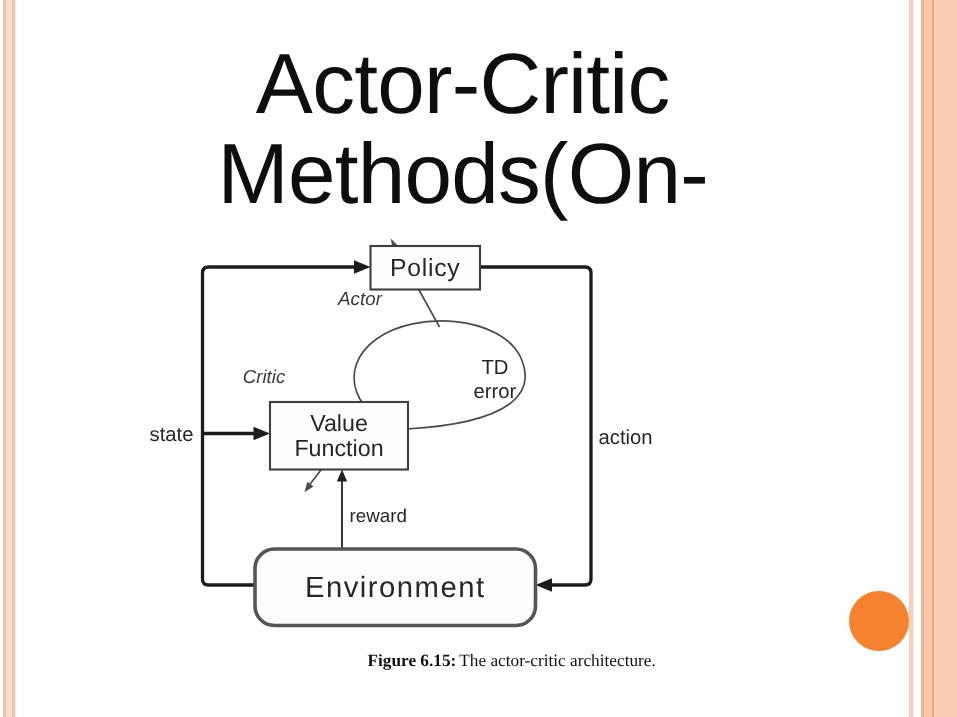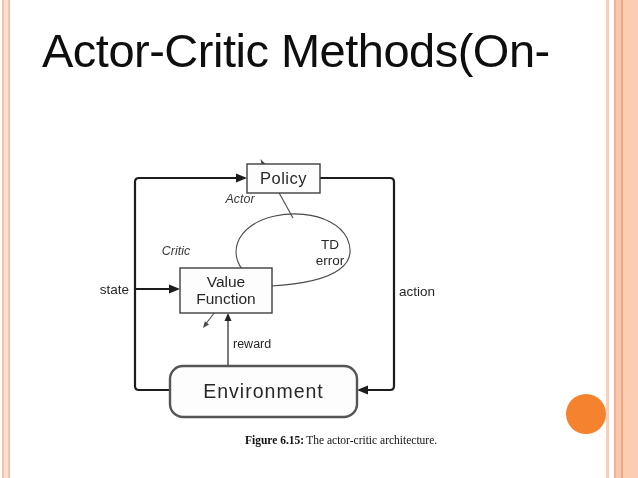--- a/index.html
+++ b/index.html
@@ -14,24 +14,23 @@
   .l2{left:4px;width:4px;background:#fadfd0;}
   .l3{left:8px;width:2px;background:#f2c2ab;}
   .r1{left:606px;width:3px;background:#f6d0bb;}
   .r2{left:614px;width:2px;background:#f0b295;}
   .r3{left:616px;width:5px;background:#f9c7a9;}
   .r4{left:621px;width:2px;background:#eda987;}
   .r5{left:623px;width:15px;background:#fbceb3;}
   
   .title{
     position:absolute;left:10px;top:26px;width:597px;
-    text-align:left;color:#0e0e0e;
-    font-size:47px;line-height:1.06;font-weight:400;
+    text-align:center;color:#0e0e0e;
+    font-size:57px;line-height:1.06;font-weight:400;
     letter-spacing:-0.5px;
-    margin-left:32px;
   }
   
   .figure{
     position:absolute;left:85px;top:136px;width:400px;height:320px;
     filter:blur(0.3px);
   }
   .figure svg{display:block;}
   svg text{fill:#272727;}
   .boxlabel{font-size:16.5px;letter-spacing:0.5px;}
   .envlabel{font-size:19.5px;letter-spacing:1px;}

